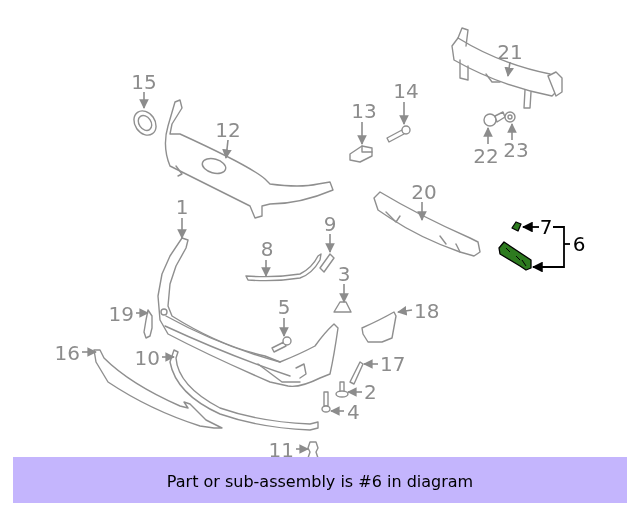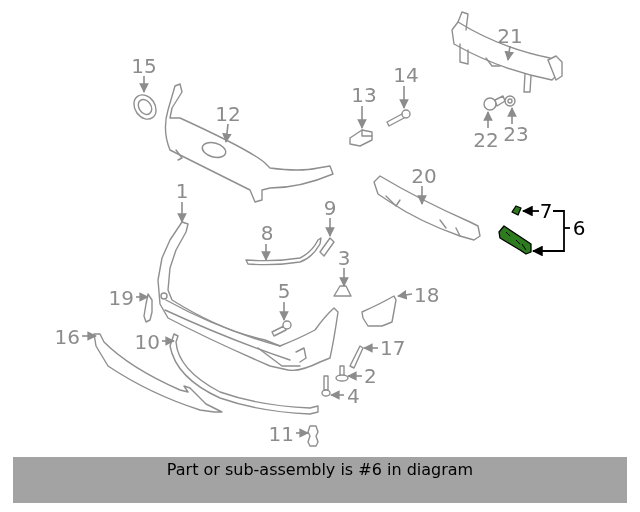--- a/index.html
+++ b/index.html
@@ -1,26 +1,26 @@
 <!DOCTYPE html>
 <html><head>
 <meta charset="utf-8">
 <style>
   html, body { margin:0; padding:0; background:#ffffff; }
   body { width:640px; height:512px; position:relative; overflow:hidden; font-family:"DejaVu Sans", sans-serif; }
-  #diagram { position:absolute; left:0; top:0; width:540px; height:455px;text-align:center; }
+  #diagram { position:absolute; left:0; top:16px; width:540px; height:455px;text-align:center; }
   #diagram svg { width:640px; height:455px; display:block; }
   .lbl { font-family:"DejaVu Sans", sans-serif; font-size:20px; fill:#8c8c8c; }
   .lbl-hi { font-family:"DejaVu Sans", sans-serif; font-size:20px; fill:#000000; }
   .part { fill:#ffffff; stroke:#8f8f8f; stroke-width:1.4; stroke-linejoin:round; stroke-linecap:round; }
   .part-line { fill:none; stroke:#8f8f8f; stroke-width:1.4; stroke-linecap:round; stroke-linejoin:round; }
   .lead { fill:none; stroke:#8c8c8c; stroke-width:1.6; }
   .lead-hi { fill:none; stroke:#000000; stroke-width:1.8; }
   .hi { fill:#2d7a1f; stroke:#000000; stroke-width:1.3; stroke-linejoin:round; }
-  #banner { position:absolute; left:13px; top:457px; width:614px; height:46px; background:#a3a3a3; color:#000000; text-align:center; font-family:"DejaVu Sans", sans-serif; font-size:16px; line-height:20px; padding-top:3px; box-sizing:border-box; }
+  #banner { position:absolute; left:13px; top:457px; width:614px; height:46px; background:#c4b5fd; color:#000000; text-align:center; font-family:"DejaVu Sans", sans-serif; font-size:16px; line-height:20px; padding-top:15px; box-sizing:border-box; }
   #banner div { white-space:nowrap; }
 </style>
 </head>
 <body>
 
 <div id="diagram">
 <svg viewBox="0 0 640 455" xmlns="http://www.w3.org/2000/svg">
   <defs>
     <marker id="arr" viewBox="0 0 10 10" refX="9" refY="5" markerWidth="6" markerHeight="6" orient="auto-start-reverse">
       <path d="M0,0 L10,5 L0,10 z" fill="#8c8c8c"></path>

